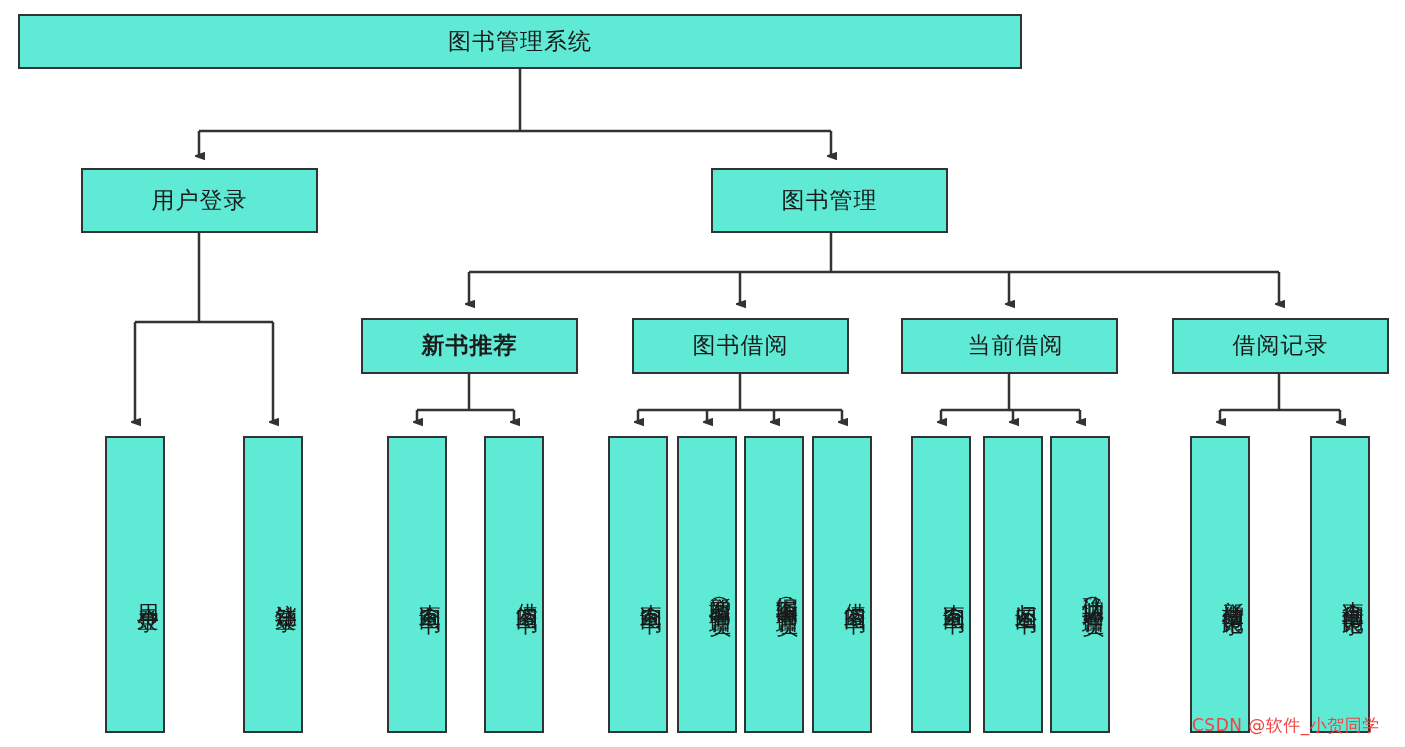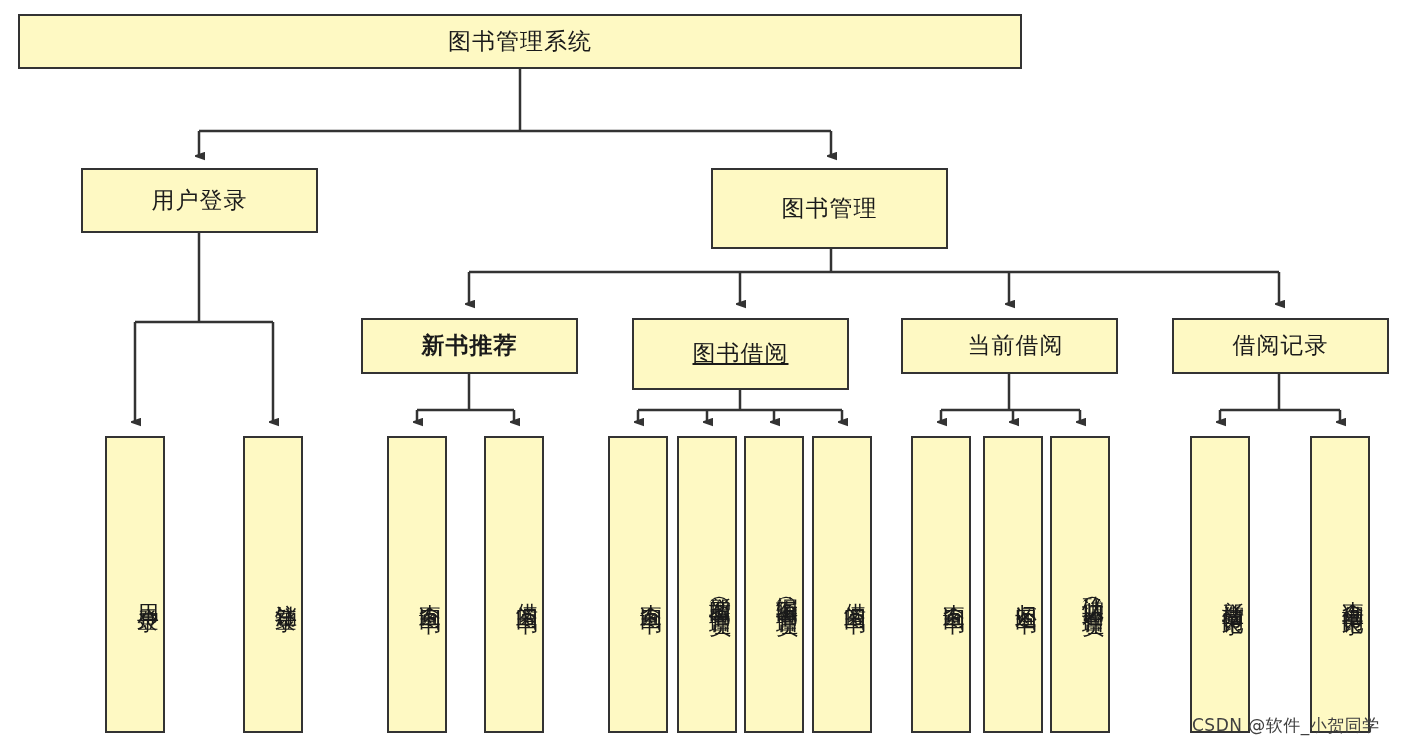--- a/index.html
+++ b/index.html
@@ -22,21 +22,21 @@
     left: 0;
     top: 0;
     width: 1405px;
     height: 747px;
     pointer-events: none;
   }
   .node {
     position: absolute;
     box-sizing: border-box;
     border: 2.5px solid #333333;
-    background: #fef9c3;
+    background: #5eead4;
     display: flex;
     align-items: center;
     justify-content: center;
     color: #1a1a1a;
   }
   .node.horiz {
     font-size: 23px;
     letter-spacing: 1px;
     line-height: 1.2;
   }
@@ -52,21 +52,21 @@
   }
   .node.vert > .vlabel {
     writing-mode: vertical-rl;
     text-orientation: upright;
     display: block;
     white-space: nowrap;
   }
   .watermark {
     position: absolute;
     font-size: 17px;
-    color: #404040;
+    color: #ef4444;
     letter-spacing: 0.5px;
     white-space: nowrap;
     user-select: none;
   }
 </style>
 </head>
 <body>
 
 <div id="canvas">
 
@@ -121,28 +121,28 @@
     </g>
   </svg>
 
   <div class="node horiz" style="left:18px;top:14px;width:1004px;height:55px;">
     <span>图书管理系统</span>
   </div>
 
   <div class="node horiz" style="left:81px;top:168px;width:237px;height:65px;">
     <span>用户登录</span>
   </div>
-  <div class="node horiz" style="left:711px;top:168px;width:237px;height:81px;">
+  <div class="node horiz" style="left:711px;top:168px;width:237px;height:65px;">
     <span>图书管理</span>
   </div>
 
   <div class="node horiz" style="left:361px;top:318px;width:217px;height:56px;font-weight:bold;">
     <span>新书推荐</span>
   </div>
-  <div class="node horiz" style="left:632px;top:318px;width:217px;height:72px;text-decoration:underline;">
+  <div class="node horiz" style="left:632px;top:318px;width:217px;height:56px;">
     <span>图书借阅</span>
   </div>
   <div class="node horiz" style="left:901px;top:318px;width:217px;height:56px;padding-left:12px;">
     <span>当前借阅</span>
   </div>
   <div class="node horiz" style="left:1172px;top:318px;width:217px;height:56px;">
     <span>借阅记录</span>
   </div>
 
   <div class="node vert" style="left:105px;top:436px;width:60px;height:297px;">

